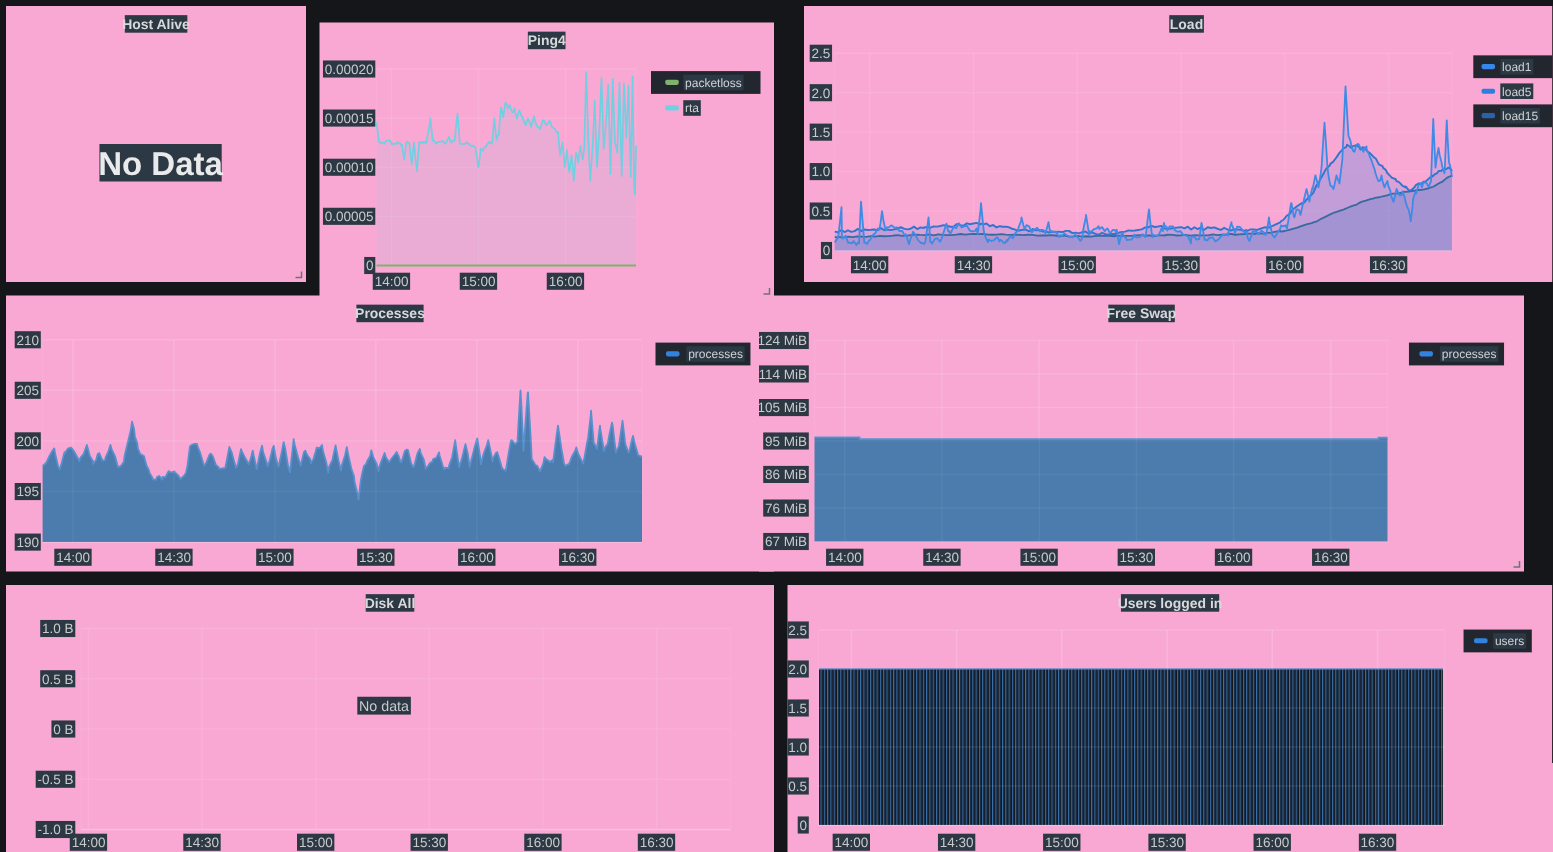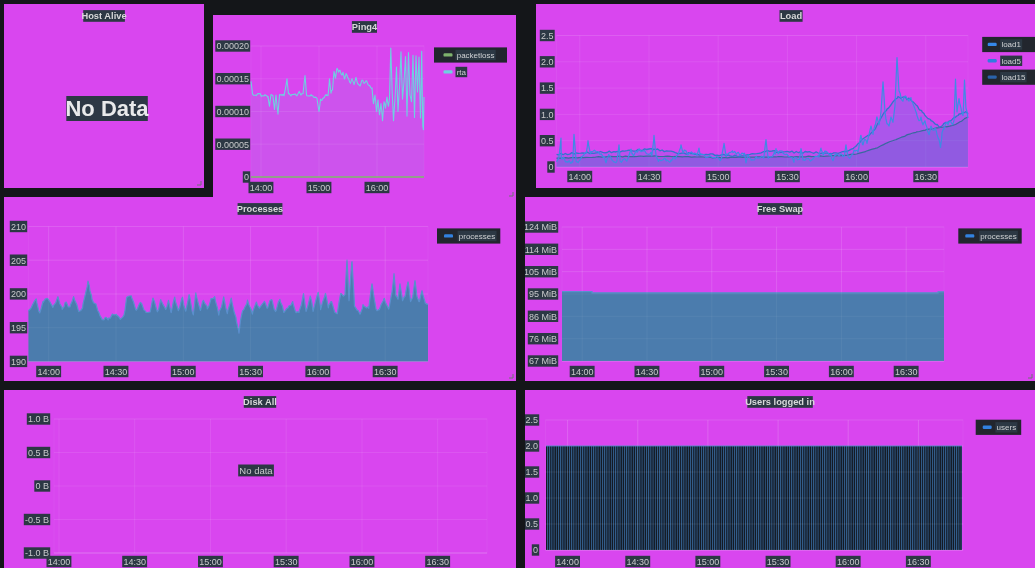--- a/index.html
+++ b/index.html
@@ -1,17 +1,17 @@
 <!DOCTYPE html>
 <html><head><meta charset="utf-8">
 <style>
 html,body{margin:0;padding:0;background:#141619;}
 #wrap{position:relative;width:1035px;height:568px;overflow:hidden;background:#141619;
   font-family:"Liberation Sans",sans-serif;}
-.panel{position:absolute;background:#d946ef;}
+.panel{position:absolute;background:#f9a8d4;}
 svg{display:block}
 text{font-family:"Liberation Sans",sans-serif;}
 </style></head>
 <body>
 <div id="wrap">
 <div class="panel" style="left:4px;top:4px;width:200px;height:184px">
       <svg width="200" height="184" viewBox="0 0 200 184">
         <rect x="79.2" y="6.1" width="41.7" height="11.7" fill="#2c3844"></rect>
         <text x="100.0" y="15.3" font-size="9.3" text-anchor="middle" fill="#d8d9da" font-weight="bold">Host Alive</text>
         <rect x="62.3" y="92" width="81.5" height="25" fill="#2d3845"></rect>
@@ -175,21 +175,21 @@
         <line x1="246.6" y1="29.5" x2="246.6" y2="164.4" stroke="rgba(255,255,255,0.055)" stroke-width="1"></line>
         <line x1="313.9" y1="29.5" x2="313.9" y2="164.4" stroke="rgba(255,255,255,0.055)" stroke-width="1"></line>
         <line x1="381.2" y1="29.5" x2="381.2" y2="164.4" stroke="rgba(255,255,255,0.055)" stroke-width="1"></line>
         <rect x="433.0" y="31.4" width="63.3" height="15.2" fill="#22262e"></rect>
         <rect x="440.0" y="37.2" width="9" height="3.4" rx="1.2" fill="#3282e0"></rect>
         <rect x="453.6" y="33.8" width="38.9" height="10.4" fill="#2c3844"></rect>
         <text x="454.8" y="41.9" font-size="8" text-anchor="start" fill="#d0d2d4" font-weight="normal">processes</text>
         <path d="M509,177 L509,181 L505,181" stroke="#6f7275" stroke-width="1" fill="none"></path>
       </svg>
     </div>
-    <div class="panel" style="left:525px;top:197px;width:510px;height:184px">
+    <div class="panel" style="left:506px;top:197px;width:510px;height:184px">
       <svg width="510" height="184" viewBox="0 0 510 184">
         <rect x="232.9" y="6.1" width="44.3" height="11.7" fill="#2c3844"></rect>
         <text x="255.0" y="15.3" font-size="9.3" text-anchor="middle" fill="#d8d9da" font-weight="bold">Free Swap</text>
         <line x1="37" y1="30.0" x2="419" y2="30.0" stroke="rgba(255,255,255,0.09)" stroke-width="1"></line>
         <line x1="37" y1="52.3" x2="419" y2="52.3" stroke="rgba(255,255,255,0.09)" stroke-width="1"></line>
         <line x1="37" y1="74.7" x2="419" y2="74.7" stroke="rgba(255,255,255,0.09)" stroke-width="1"></line>
         <line x1="37" y1="97.0" x2="419" y2="97.0" stroke="rgba(255,255,255,0.09)" stroke-width="1"></line>
         <line x1="37" y1="119.3" x2="419" y2="119.3" stroke="rgba(255,255,255,0.09)" stroke-width="1"></line>
         <line x1="37" y1="141.7" x2="419" y2="141.7" stroke="rgba(255,255,255,0.09)" stroke-width="1"></line>
         <line x1="37" y1="164.0" x2="419" y2="164.0" stroke="rgba(255,255,255,0.09)" stroke-width="1"></line>

